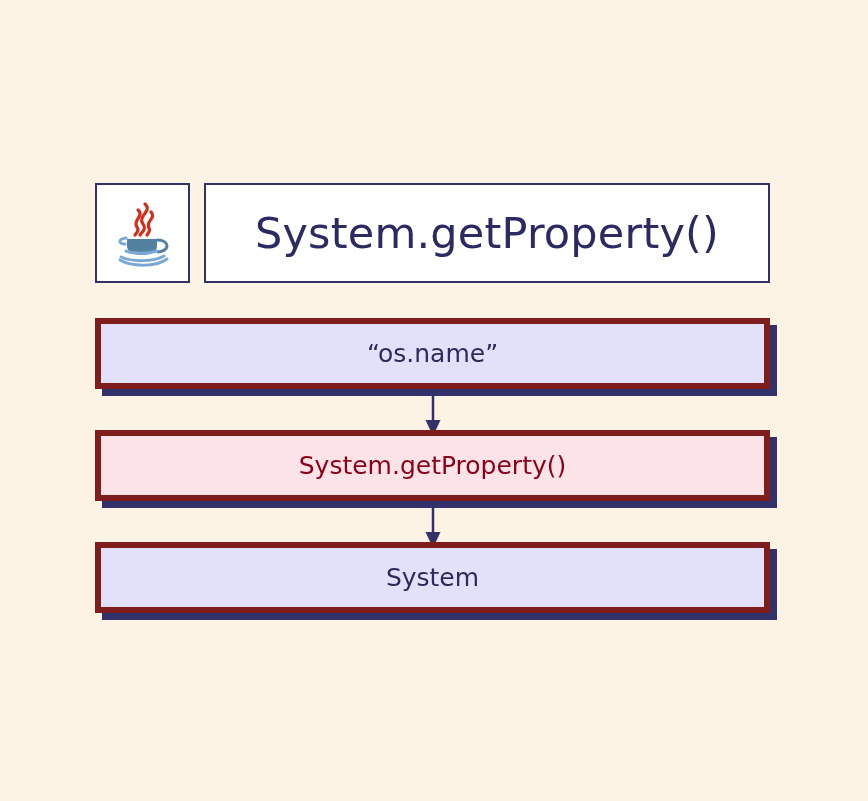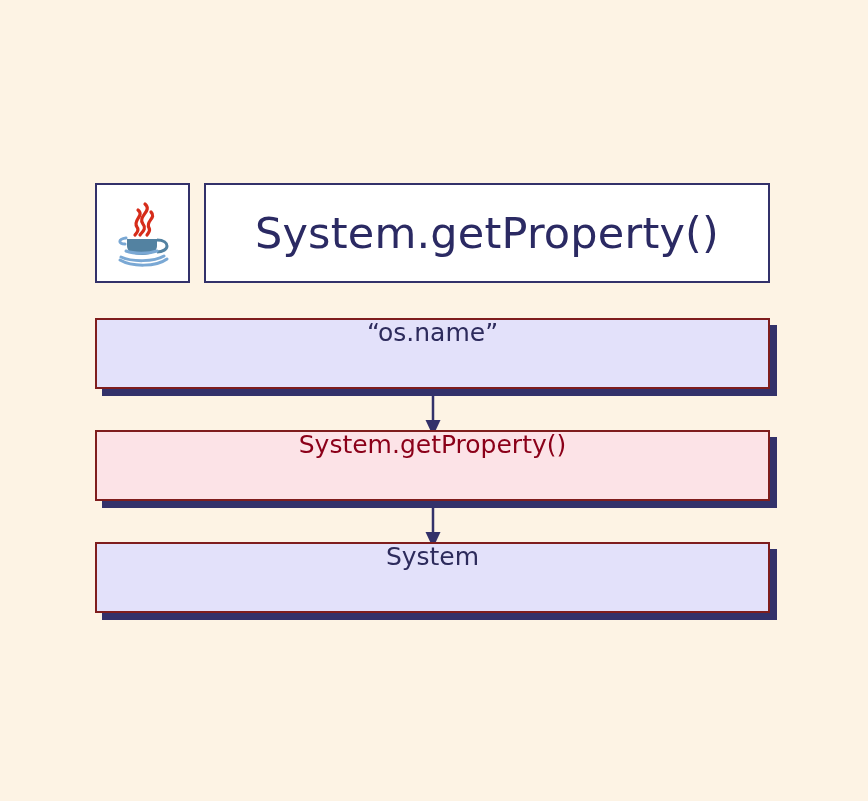--- a/index.html
+++ b/index.html
@@ -74,22 +74,23 @@
     display: block;
   }
 
   
   .flow-box {
     position: absolute;
     left: 95px;
     width: 675px;
     height: 71px;
     box-sizing: border-box;
-    border: 2px solid #7f1d1d;
+    border: 6px solid #7f1d1d;
     display: flex;
+    align-items: center;
     justify-content: center;
     box-shadow: 7px 7px 0 0 #33316a;
   }
 
   .flow-box .flow-label {
     font-size: 25px;
     line-height: 1;
     white-space: nowrap;
   }
 

